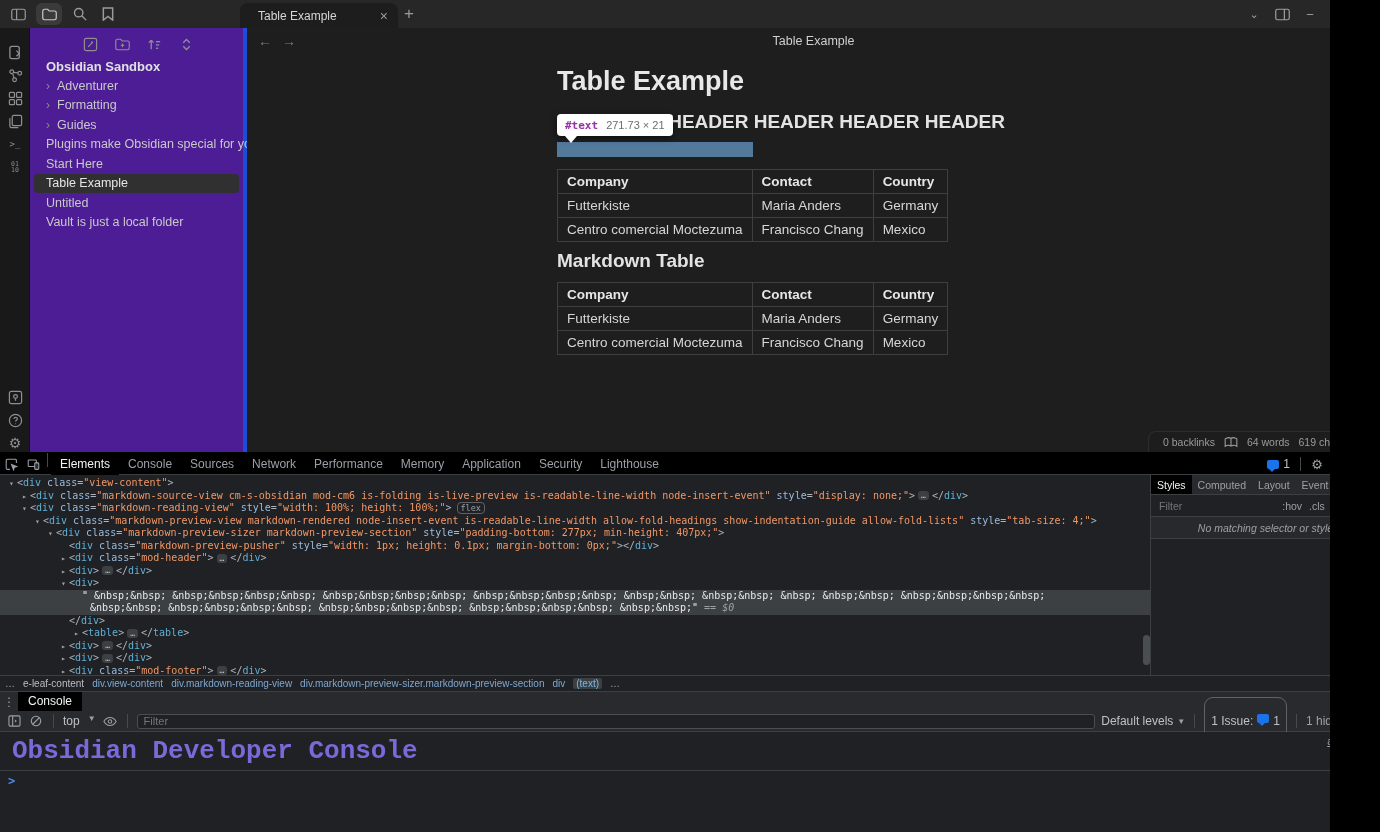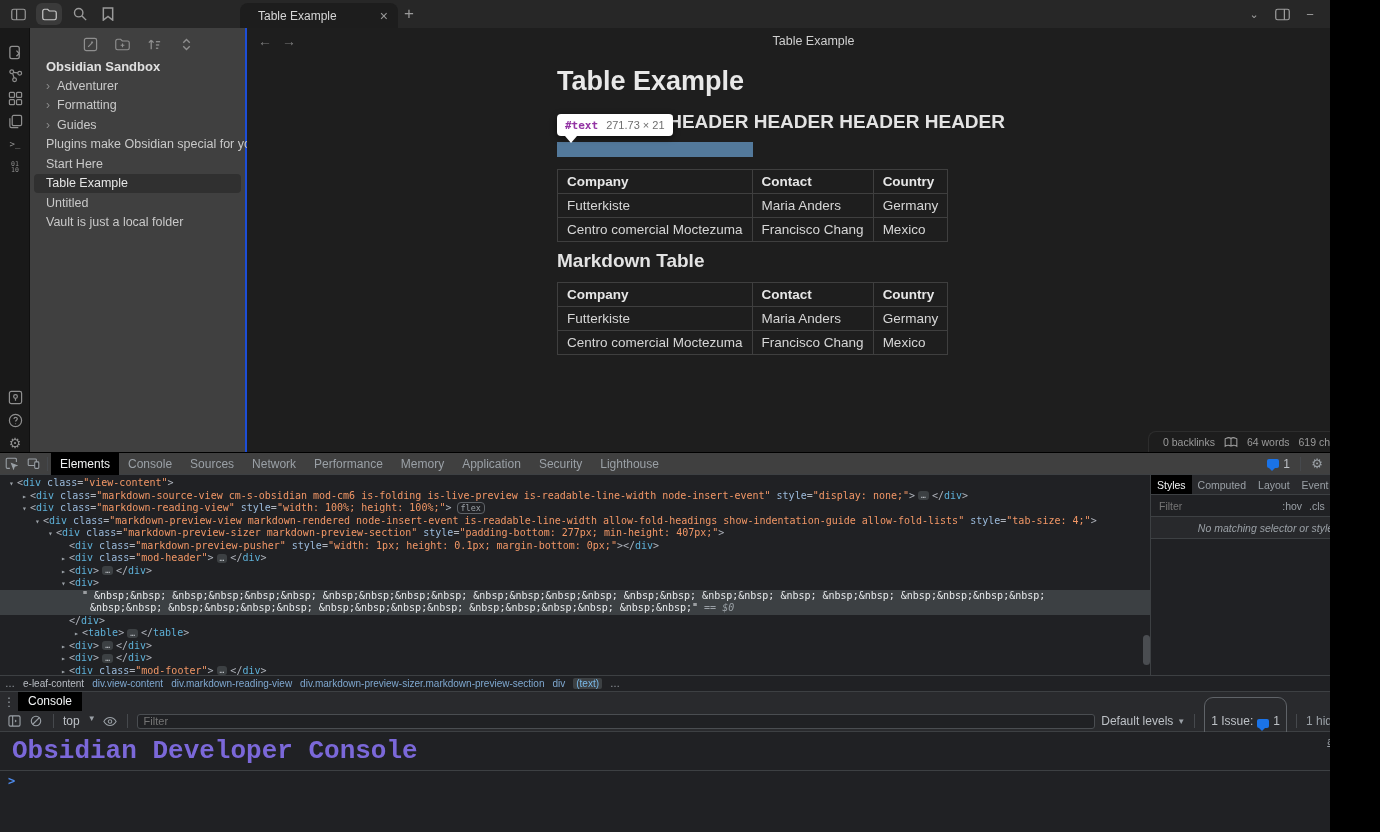--- a/index.html
+++ b/index.html
@@ -16,21 +16,21 @@
   .tab-close{color:#9a9a9a;font-size:14px;line-height:14px;cursor:pointer}
   .newtab{position:absolute;left:404px;top:4px;color:#9a9a9a;font-size:17px;cursor:pointer}
   .winctl{position:absolute;top:0;height:28px;display:flex;align-items:center;color:#9f9f9f}
   .winctl span{width:28px;text-align:center;cursor:pointer}
 
   
   .ribbon{position:absolute;left:0;top:28px;width:30px;height:424px;background:#191919;border-right:1px solid #101010}
   .rb-ico{position:absolute;left:6px;width:18px;height:18px;display:flex;align-items:center;justify-content:center;color:#8f8f8f;cursor:pointer}
 
   
-  .explorer{position:absolute;left:30px;top:28px;width:217px;height:424px;background:#404040;border-right:2px solid #1d4ed8}
+  .explorer{position:absolute;left:30px;top:28px;width:217px;height:424px;background:#4c1d95;border-right:4px solid #1d4ed8}
   .ex-head{position:absolute;left:0;top:8px;width:217px;display:flex;justify-content:center;gap:15px;color:#8f8f8f}
   .ex-head .hico{width:17px;height:17px;display:flex;align-items:center;justify-content:center;cursor:pointer}
   .vault-title{position:absolute;left:16px;top:31px;font-weight:bold;font-size:13px;color:#e0e0e0}
   .ex-list{position:absolute;left:4px;top:48px;right:4px}
   .ex-item{height:19.5px;display:flex;align-items:center;border-radius:4px;padding-left:12px;color:#c9c9c9;font-size:12.5px;cursor:pointer;white-space:nowrap}
   .ex-item .chev{color:#8a8a8a;width:11px;font-size:12px;line-height:10px}
   .ex-item.sel{background:#303030;color:#e6e6e6}
 
   
   .main{position:absolute;left:247px;top:28px;width:1133px;height:424px;background:#1e1e1e}
@@ -49,21 +49,21 @@
   .tooltip-arrow{position:absolute;left:318px;top:107.5px;width:0;height:0;border-left:6px solid transparent;border-right:6px solid transparent;border-top:7px solid #fff;z-index:5}
   .md-table{position:absolute;left:310px;border-collapse:collapse;table-layout:fixed;font-size:13.5px;color:#d6d6d6}
   .md-table th,.md-table td{border:1px solid #3f3f3f;padding:3px 9px;text-align:left;line-height:17px;overflow:hidden;white-space:nowrap}
   .md-table th{font-weight:bold;color:#e6e6e6}
   .t1{top:141px}.t2{top:254px}
   .statusbar{position:absolute;right:0;top:403px;height:21px;background:#1d1d1d;border:1px solid #2d2d2d;border-right:none;border-bottom:none;
              border-top-left-radius:8px;display:flex;align-items:center;gap:9px;padding:0 12px 0 14px;font-size:10.5px;color:#9b9b9b}
 
   
   .dt{position:absolute;left:0;top:452px;width:1380px;height:380px;background:#202124;color:#9aa0a6;border-top:1px solid #000;font-size:12px}
-  .dt-tabs{position:absolute;left:0;top:0;width:100%;height:22px;background:#404040;border-bottom:1px solid #3d4043;display:flex;align-items:center}
+  .dt-tabs{position:absolute;left:0;top:0;width:100%;height:22px;background:#000000;border-bottom:1px solid #3d4043;display:flex;align-items:flex-start}
   .dt-ticon{width:22px;height:22px;display:flex;align-items:center;justify-content:center;color:#9aa0a6;cursor:pointer}
   .vsep{width:1px;height:14px;background:#46494d;margin:0 3px}
   .dt-tab{height:22px;line-height:22px;padding:0 9px;cursor:pointer;white-space:nowrap}
   .dt-tab.active{background:#000;color:#f1f3f4}
   .dt-right{margin-left:auto;display:flex;align-items:center;gap:2px;padding-right:4px}
   .bubble{position:relative;width:12px;height:9px;background:#1a73e8;border-radius:2px;display:inline-block}
   .bubble:after{content:"";position:absolute;left:2px;bottom:-3px;border-left:3px solid transparent;border-right:3px solid transparent;border-top:3px solid #1a73e8}
   .iss-count{margin-left:4px;color:#bdc1c6}
 
   .dt-body{position:absolute;left:0;top:22px;width:1150px;height:200px;overflow:hidden}
@@ -97,21 +97,21 @@
   .dw-tabs{height:19px;background:#292a2d;display:flex;align-items:center}
   .dw-kebab{width:18px;text-align:center;color:#9aa0a6;cursor:pointer}
   .dw-tab{height:19px;line-height:19px;padding:0 10px;background:#000;color:#f1f3f4;cursor:pointer}
   .dw-close{margin-left:auto;width:24px;text-align:center;color:#9aa0a6;font-size:13px;cursor:pointer}
   .dw-toolbar{height:21px;background:#292a2d;border-bottom:1px solid #3d4043;display:flex;align-items:center;padding:0 6px;gap:6px}
   .dw-ico{width:16px;height:16px;display:flex;align-items:center;justify-content:center;color:#9aa0a6;cursor:pointer}
   .ctx{display:flex;align-items:flex-start;gap:8px;color:#bdc1c6;cursor:pointer}
   .caret{font-size:8px;color:#9aa0a6}
   .con-filter{flex:1;height:15px;background:#202124;border:1px solid #4a4d51;border-radius:3px;color:#bdc1c6;font-size:11px;padding:0 6px;outline:none;font-family:"Liberation Sans",sans-serif}
   .levels{display:flex;align-items:center;gap:4px;color:#bdc1c6;cursor:pointer;white-space:nowrap}
-  .iss-chip{display:flex;align-items:flex-end;gap:4px;border:1px solid #5f6368;border-radius:9px;padding:16px 6px;color:#bdc1c6;cursor:pointer;white-space:nowrap}
+  .iss-chip{display:flex;align-items:flex-start;gap:4px;border:1px solid #5f6368;border-radius:9px;padding:16px 6px;color:#bdc1c6;cursor:pointer;white-space:nowrap}
   .hiddenlbl{color:#9aa0a6;white-space:nowrap}
   .con-msg{position:relative;height:39px;border-bottom:1px solid #3d4043;background:#202124}
   .con-big{position:absolute;left:12px;top:4px;font-family:Liberation Mono, monospace;font-weight:bold;font-size:26px;letter-spacing:0px}
   .con-src{position:absolute;right:16px;top:3px;font-size:10.5px;color:#9aa0a6;text-decoration:underline;cursor:pointer}
   .con-prompt{height:20px;display:flex;align-items:center;padding-left:8px}
   .chev-prompt{color:#4e8bec;font-family:"DejaVu Sans Mono",monospace;font-weight:bold;font-size:12px}
 
   svg{display:block}
 </style>
 </head>

